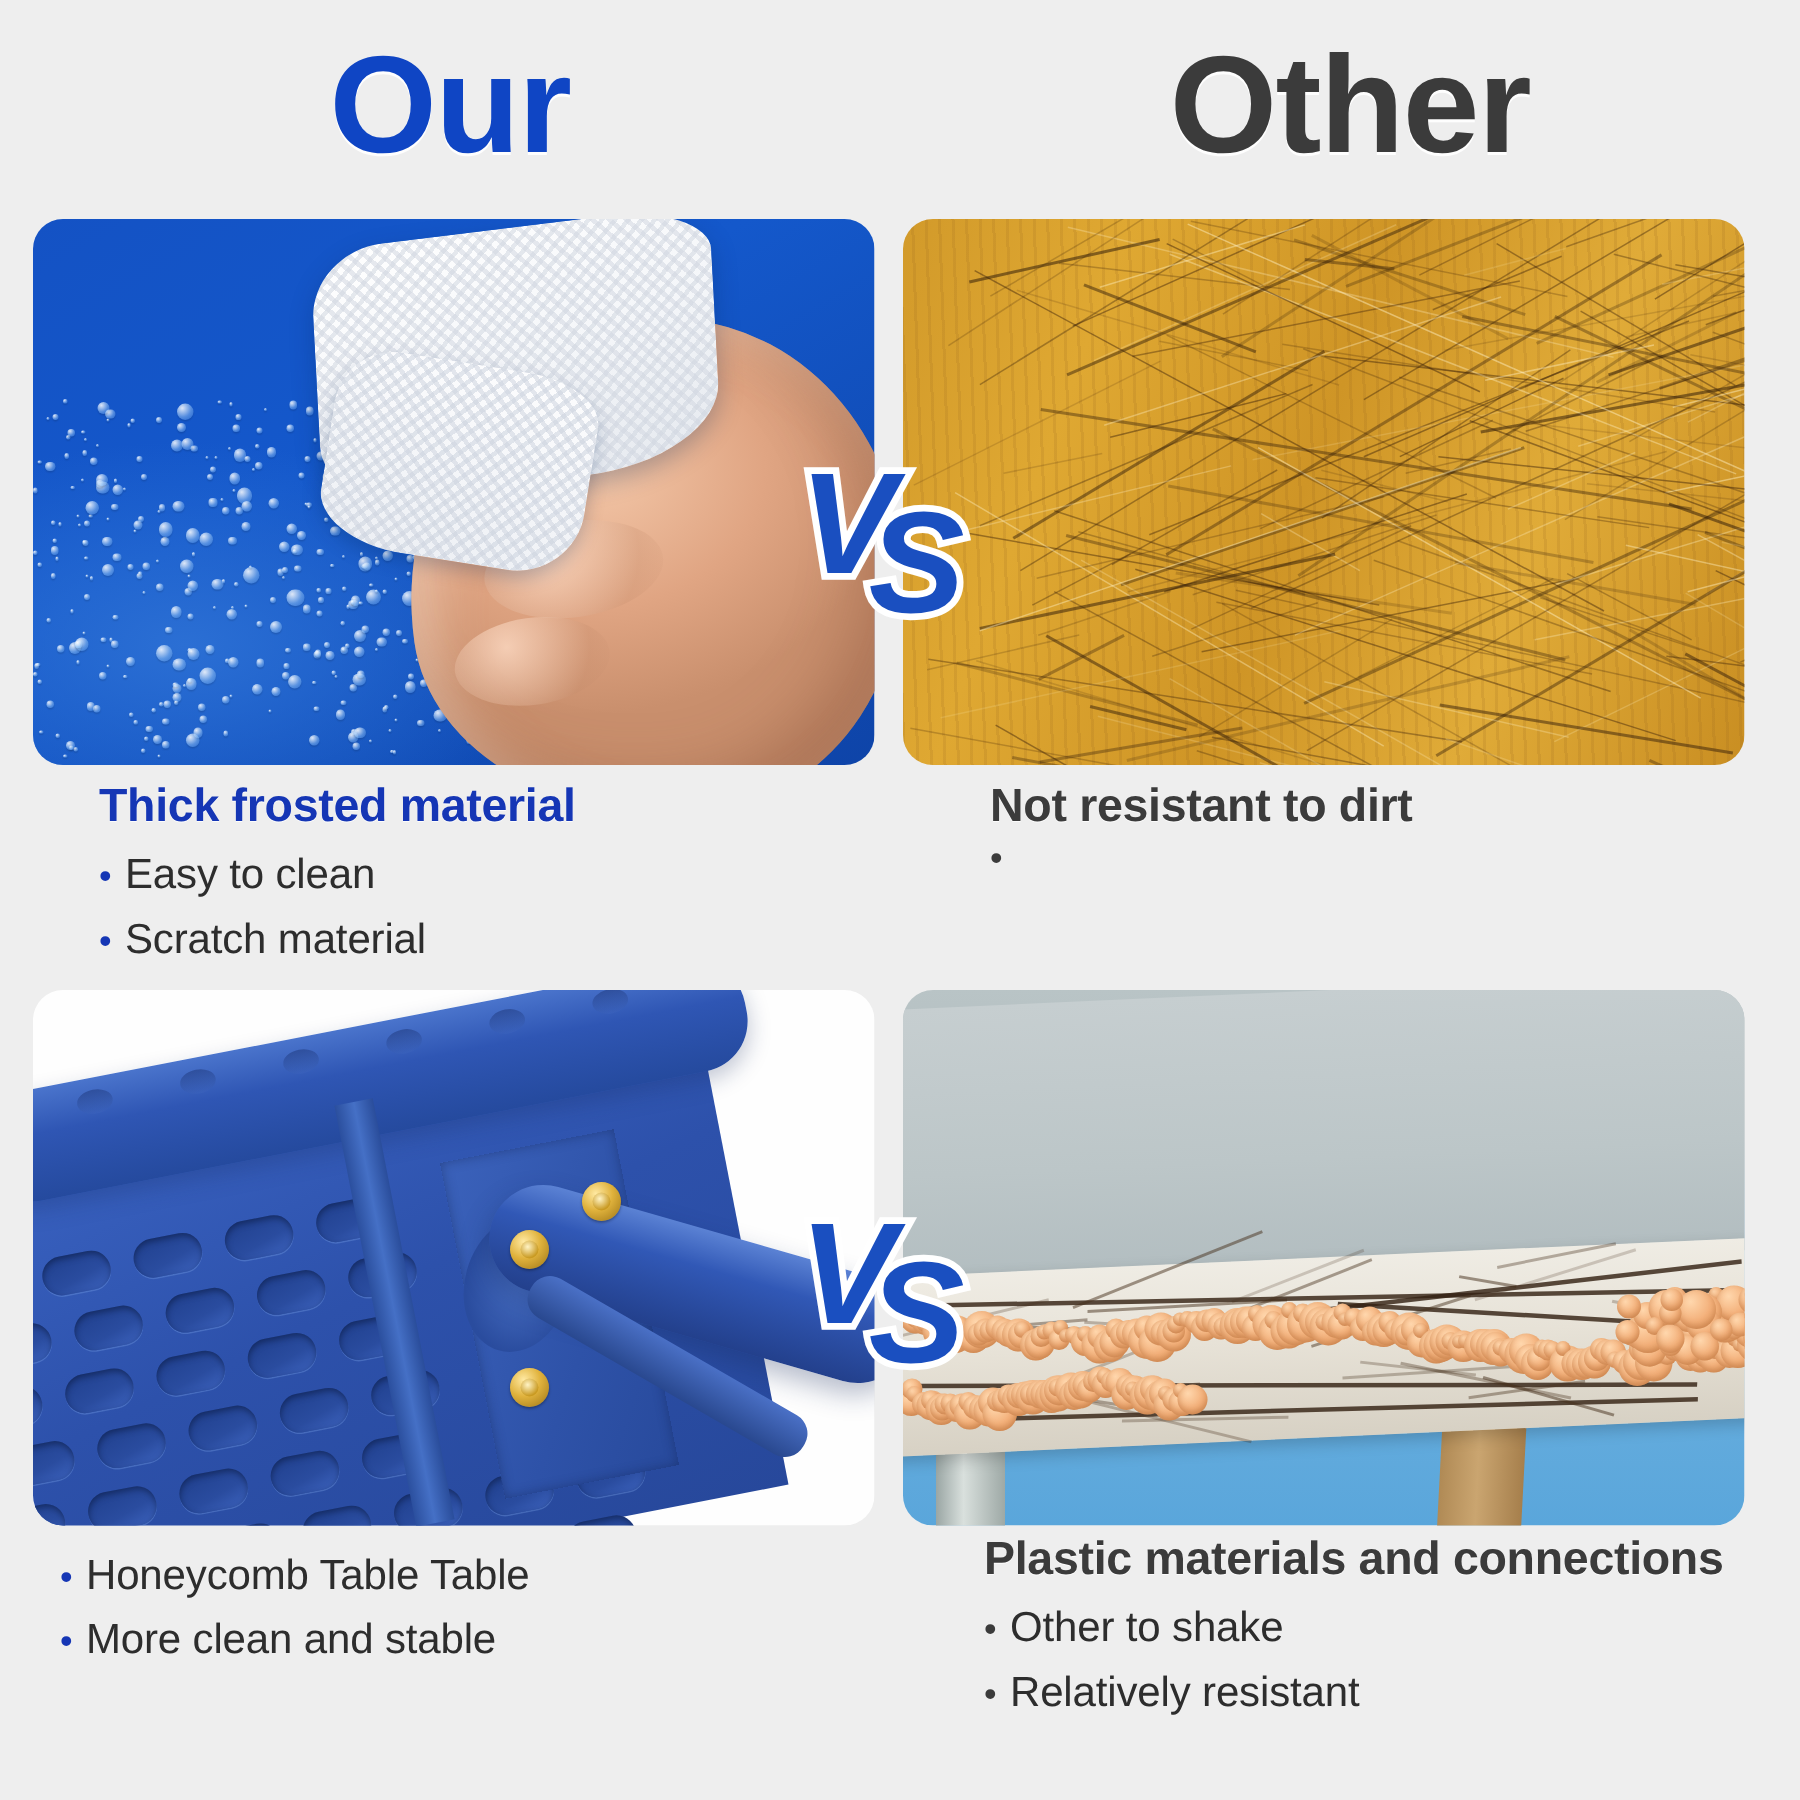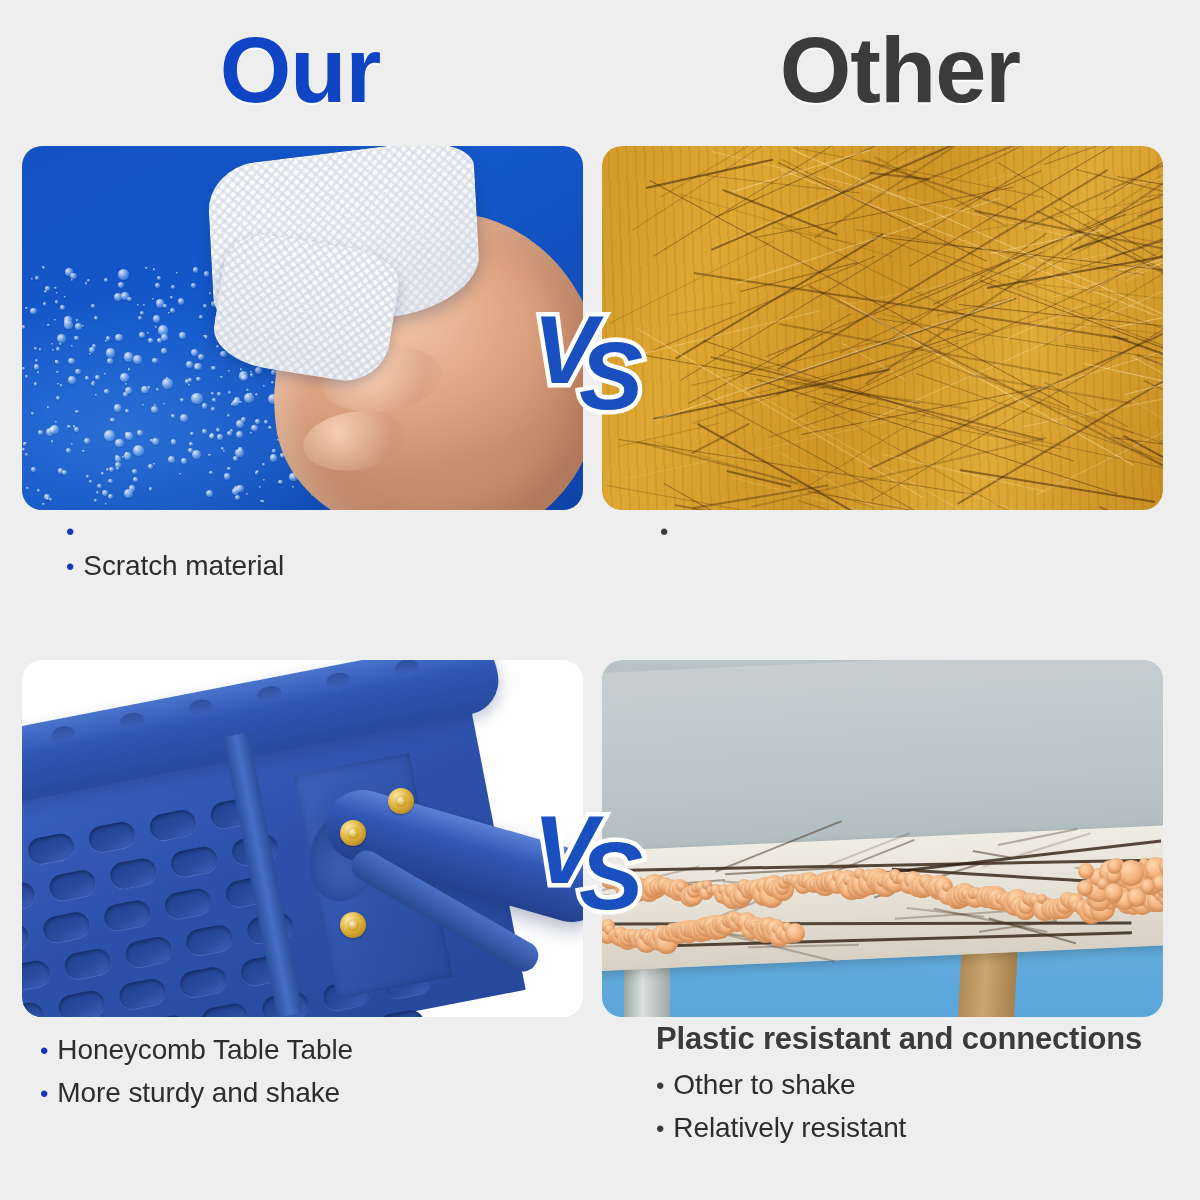--- a/index.html
+++ b/index.html
@@ -1200,54 +1200,57 @@
   <div class="vs vs-1">
     <span class="v">V</span>
     <span class="s">S</span>
   </div>
   <div class="vs vs-2">
     <span class="v">V</span>
     <span class="s">S</span>
   </div>
 
   <div class="cap cap-tl cap-our">
+    <h3>Thick frosted material</h3>
     <ul class="bullets">
       <li>
           <span class="dot">•</span>
+          <span>Easy to clean</span>
         </li>
       <li>
           <span class="dot">•</span>
           <span>Scratch material</span>
         </li>
     </ul>
   </div>
 
   <div class="cap cap-tr cap-other">
+    <h3>Not resistant to dirt</h3>
     <ul class="bullets">
       <li>
           <span class="dot">•</span>
         </li>
     </ul>
   </div>
 
   <div class="cap cap-bl cap-our">
     <ul class="bullets">
       <li>
           <span class="dot">•</span>
           <span>Honeycomb Table Table</span>
         </li>
       <li>
           <span class="dot">•</span>
-          <span>More sturdy and shake</span>
+          <span>More clean and stable</span>
         </li>
     </ul>
   </div>
 
   <div class="cap cap-br cap-other">
-    <h3>Plastic resistant and connections</h3>
+    <h3>Plastic materials and connections</h3>
     <ul class="bullets">
       <li>
           <span class="dot">•</span>
           <span>Other to shake</span>
         </li>
       <li>
           <span class="dot">•</span>
           <span>Relatively resistant</span>
         </li>
     </ul>

